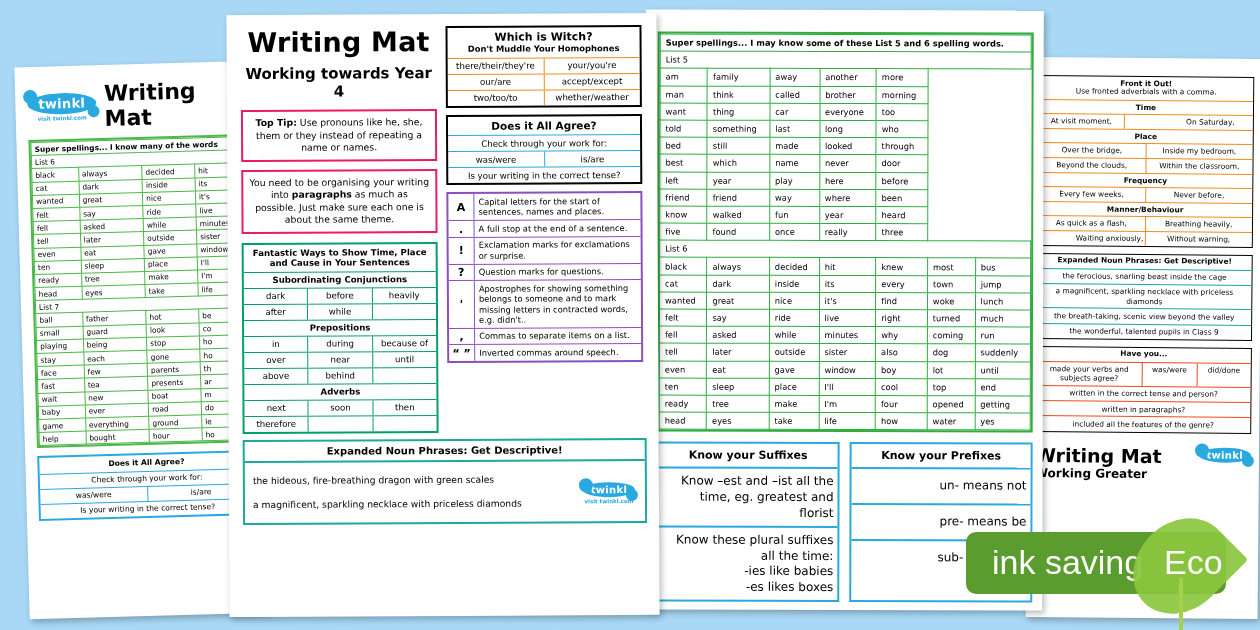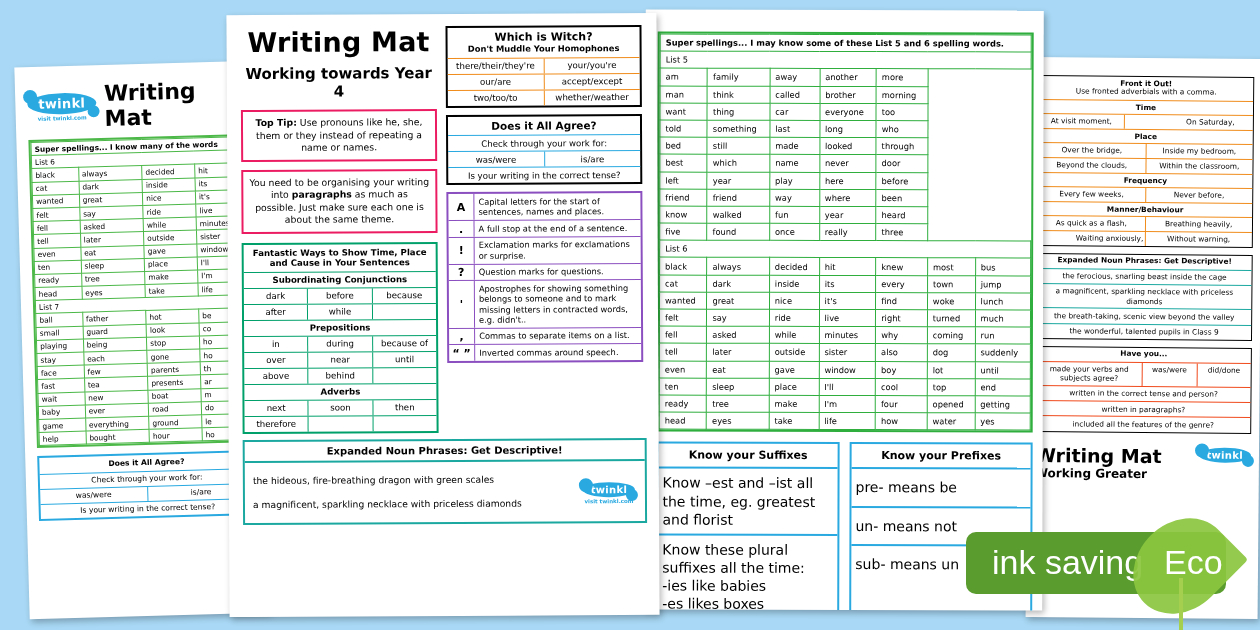--- a/index.html
+++ b/index.html
@@ -91,21 +91,21 @@
   .enp .logo { width:56px; text-align:center; }
 
   
   #sheet-mid2 .pad { padding:22px 10px 10px 12px; }
   table.sp2 { border-collapse:collapse; width:100%; font-size:8.3px; }
   table.sp2 td { border:1.4px solid #2fae3e; padding:3.1px 5px; }
   .sp2-wrap { border:2.2px solid #2fae3e; }
   .sp2-title { font-weight:bold; }
   .lowbox { border:2px solid #29a9e0; }
   .lowbox .hd { text-align:center; font-weight:bold; font-size:11px; padding:5px 3px; border-bottom:2px solid #29a9e0;}
-  .lowbox .it { text-align:left; font-size:14px; padding:5px 4px; border-bottom:2px solid #29a9e0; line-height:1.3;}
+  .lowbox .it { text-align:right; font-size:12px; padding:5px 4px; border-bottom:2px solid #29a9e0; line-height:1.3;}
   .lowbox .it:last-child { border-bottom:none; }
 
   
   #sheet-right .pad { padding:18px 8px 8px 8px; }
   .rt { border:1.8px solid; width:100%; font-size:7.4px; }
   .rt .hd { font-weight:bold; text-align:center; padding:2.5px 2px; border-bottom:1.4px solid; line-height:1.2; }
   .rt .sub{ font-weight:bold; text-align:center; padding:2px; border-bottom:1.4px solid; }
   .rt .r { display:flex; border-bottom:1.4px solid; }
   .rt .r:last-child { border-bottom:none; }
   .rt .c { flex:1; text-align:center; padding:2.5px 1px; border-right:1.4px solid; }
@@ -556,22 +556,22 @@
         <div id="suffix-items">
             <div class="it" style="white-space: pre-line;">Know –est and –ist all the time, eg. greatest and florist</div>
             <div class="it" style="white-space: pre-line;">Know these plural suffixes all the time:
 -ies like babies
 -es likes boxes</div>
           </div>
       </div>
       <div class="lowbox" style="flex:1;">
         <div class="hd">Know your Prefixes</div>
         <div id="prefix-items">
+            <div class="it" style="padding: 9px 4px;">un- means not</div>
             <div class="it" style="padding: 9px 4px;">pre-  means be</div>
-            <div class="it" style="padding: 9px 4px;">un- means not</div>
             <div class="it" style="padding: 9px 4px;">sub- means un</div>
           </div>
       </div>
     </div>
   </div>
 </div>
 
 <div class="sheet" id="sheet-mid1">
   <div class="pad">
     <div class="cols">
@@ -589,21 +589,21 @@
           <span>You need to be organising your writing into <b>paragraphs</b> as much as possible. Just make sure each one is about the same theme.</span>
         </div>
 
         <div class="tbl g-green" style="border-color:#00a06b;">
           <div class="hd" style="border-color:#00a06b;">Fantastic Ways to Show Time, Place and Cause in Your Sentences</div>
           <div id="fantastic-sections">
               <div class="sub" style="border-color: rgb(0, 160, 107);">Subordinating Conjunctions</div>
               <div class="r" style="border-color: rgb(0, 160, 107);">
                 <div class="c" style="border-color: rgb(0, 160, 107);">dark</div>
                 <div class="c" style="border-color: rgb(0, 160, 107);">before</div>
-                <div class="c" style="border-color: rgb(0, 160, 107);">because</div>
+                <div class="c" style="border-color: rgb(0, 160, 107);">heavily</div>
               </div>
               <div class="r" style="border-color: rgb(0, 160, 107);">
                 <div class="c" style="border-color: rgb(0, 160, 107);">after</div>
                 <div class="c" style="border-color: rgb(0, 160, 107);">while</div>
                 <div class="c" style="border-color: rgb(0, 160, 107);"></div>
               </div>
               <div class="sub" style="border-color: rgb(0, 160, 107);">Prepositions</div>
               <div class="r" style="border-color: rgb(0, 160, 107);">
                 <div class="c" style="border-color: rgb(0, 160, 107);">in</div>
                 <div class="c" style="border-color: rgb(0, 160, 107);">during</div>

